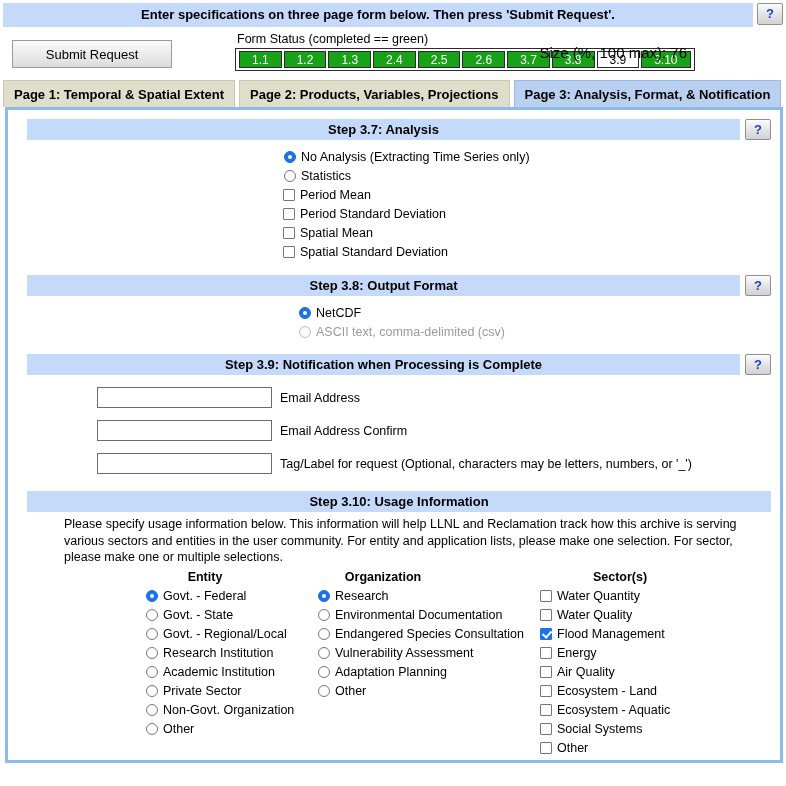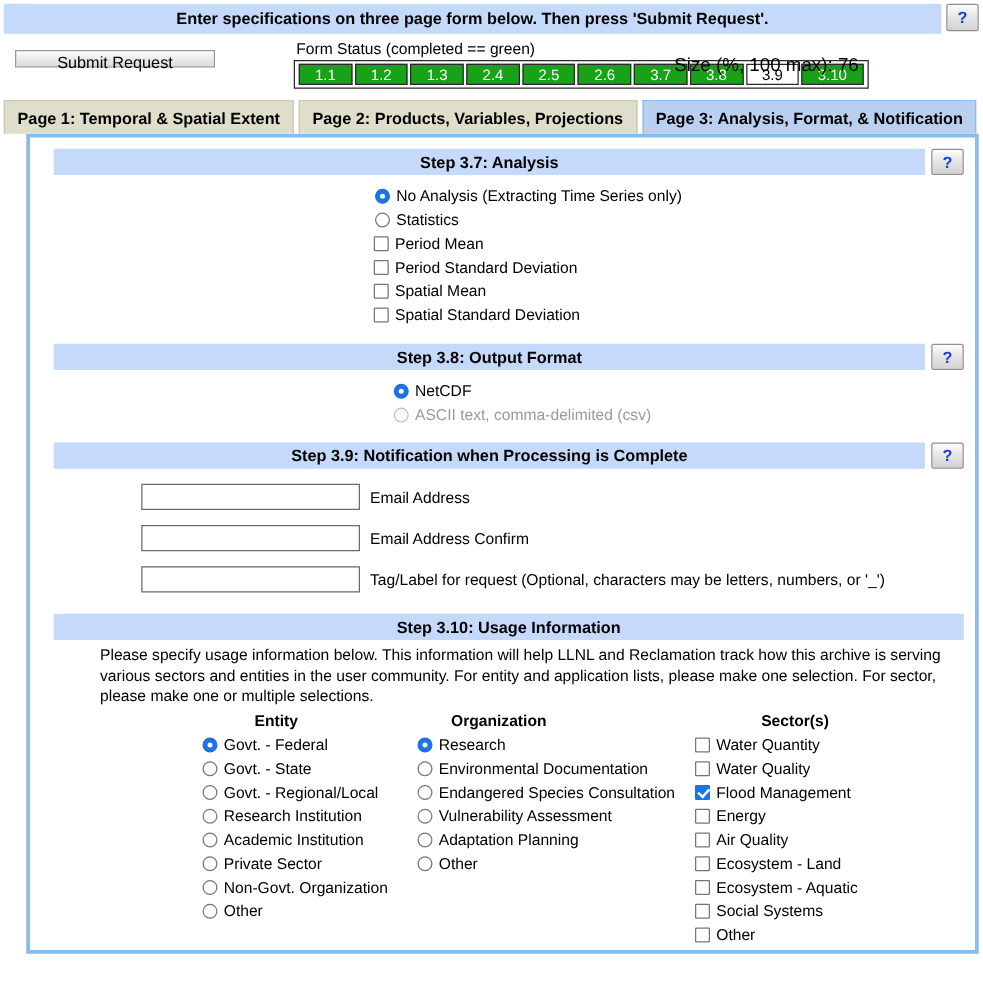--- a/index.html
+++ b/index.html
@@ -55,21 +55,21 @@
   .toolbar {
     position: relative;
     height: 46px;
     margin: 5px 3px 0 3px;
   }
   .submit-btn {
     position: absolute;
     left: 9px;
     top: 8px;
     width: 160px;
-    height: 14px;
+    height: 28px;
     border: 1px solid #9a9a9a;
     background: linear-gradient(#fcfcfc, #ebebeb 50%, #dcdcdc);
     font-family: "Liberation Sans", sans-serif;
     font-size: 13px;
     color: #000;
     cursor: pointer;
     box-sizing: border-box;
   }
   .status-wrap {
     position: absolute;
@@ -132,21 +132,21 @@
     cursor: pointer;
     color: #000;
   }
   .tab.active {
     background: #b9d0f0;
     border-color: #9bbbe4;
   }
 
   
   .panel {
-    margin: 0 3px 3px 21px;
+    margin: 0 3px 3px 5px;
     border: 3px solid #8bbbe8;
     background: #ffffff;
     height: 656px;
     box-sizing: border-box;
     overflow: hidden;
   }
 
   .section-head {
     display: flex;
     align-items: center;

